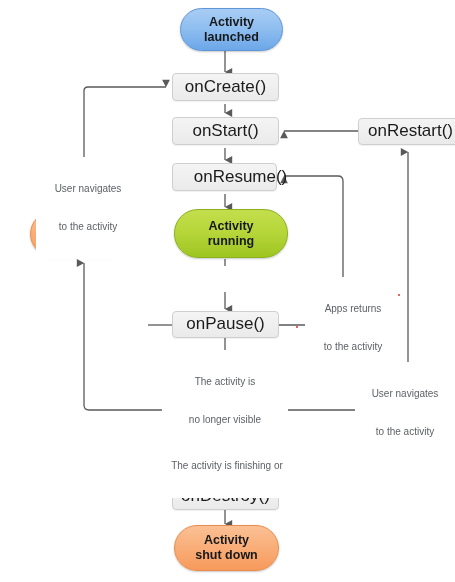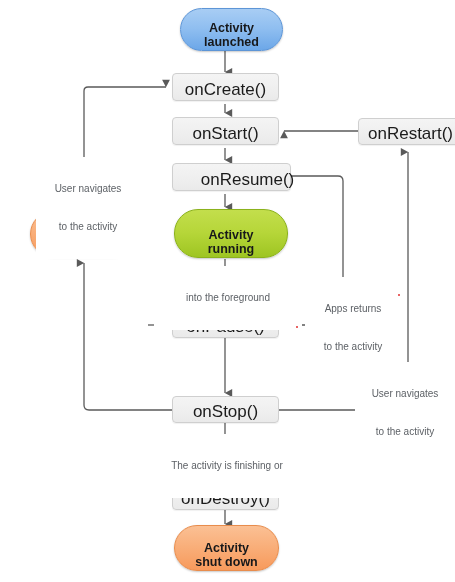--- a/index.html
+++ b/index.html
@@ -19,21 +19,21 @@
     position: absolute;
     left: 0;
     top: 0;
     width: 455px;
     height: 582px;
   }
   .node {
     position: absolute;
     box-sizing: border-box;
     display: flex;
-    align-items: flex-end;
+    align-items: center;
     justify-content: center;
     text-align: center;
     line-height: 1.18;
   }
   
   .cb {
     background: linear-gradient(to bottom, #f4f4f4 0%, #efefef 55%, #eaeaea 100%);
     border: 1px solid #cfcfcf;
     border-radius: 4px;
     color: #1b1b1b;
@@ -147,21 +147,21 @@
   </div>
 
   <div class="node cb" style="left:172px; top:73px; width:107px; height:28px;">
     <span>onCreate()</span>
   </div>
 
   <div class="node cb" style="left:172px; top:117px; width:107px; height:28px;">
     <span>onStart()</span>
   </div>
 
-  <div class="node cb" style="left:172px; top:163px; width:119px; height:28px;padding-left:32px;">
+  <div class="node cb" style="left:172px; top:163px; width:105px; height:28px;padding-left:32px;">
     <span>onResume()</span>
   </div>
 
   <div class="node cb" style="left:172px; top:311px; width:107px; height:27px;">
     <span>onPause()</span>
   </div>
 
   <div class="node cb" style="left:172px; top:396px; width:107px; height:27px;">
     <span>onStop()</span>
   </div>
@@ -174,28 +174,31 @@
     <span>onRestart()</span>
   </div>
 
   <div class="edge-label" style="left:36px; top:157px; width:104px;">
     <div>User navigates</div>
     <div>to the activity</div>
   </div>
 
 
   <div class="edge-label" style="left:154px; top:266px; width:148px;">
-    <div>into the foreground</div>
   </div>
 
   <div class="edge-label" style="left:305px; top:277px; width:96px;">
     <div>Apps returns</div>
     <div>to the activity</div>
   </div>
 
+  <div class="edge-label" style="left:162px; top:350px; width:126px;">
+    <div>The activity is</div>
+    <div>no longer visible</div>
+  </div>
 
   <div class="edge-label" style="left:355px; top:362px; width:100px;">
     <div>User navigates</div>
     <div>to the activity</div>
   </div>
 
   <div class="edge-label" style="left:136px; top:434px; width:182px;">
     <div>The activity is finishing or</div>
   </div>
 

